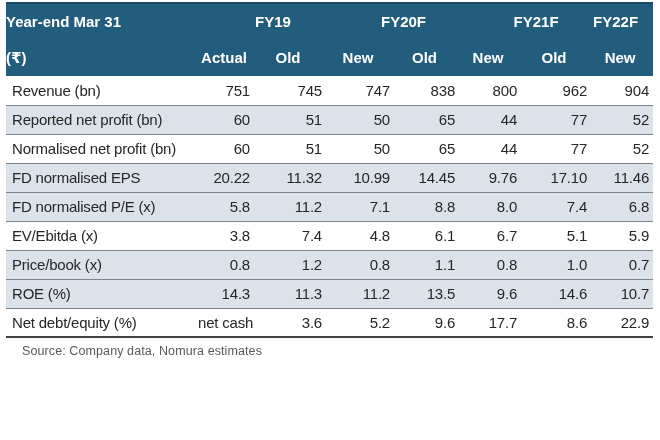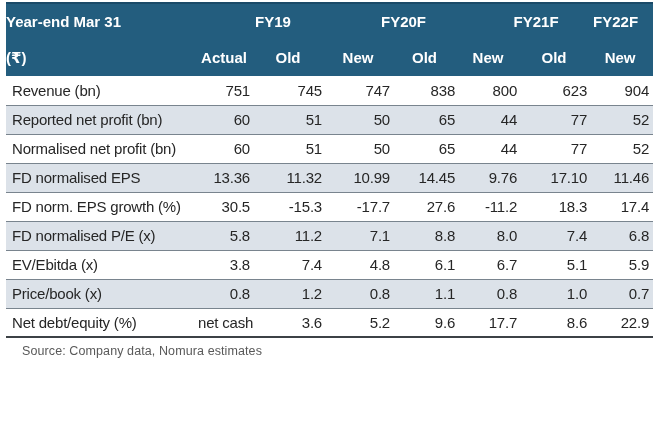--- a/index.html
+++ b/index.html
@@ -90,21 +90,21 @@
       </tr>
     </thead>
     <tbody>
         <tr>
           <td class="label">Revenue (bn)</td>
           <td>751</td>
           <td>745</td>
           <td>747</td>
           <td>838</td>
           <td>800</td>
-          <td>623</td>
+          <td>962</td>
           <td>904</td>
         </tr>
         <tr class="alt">
           <td class="label">Reported net profit (bn)</td>
           <td>60</td>
           <td>51</td>
           <td>50</td>
           <td>65</td>
           <td>44</td>
           <td>77</td>
@@ -115,37 +115,27 @@
           <td>60</td>
           <td>51</td>
           <td>50</td>
           <td>65</td>
           <td>44</td>
           <td>77</td>
           <td>52</td>
         </tr>
         <tr class="alt">
           <td class="label">FD normalised EPS</td>
-          <td>13.36</td>
+          <td>20.22</td>
           <td>11.32</td>
           <td>10.99</td>
           <td>14.45</td>
           <td>9.76</td>
           <td>17.10</td>
           <td>11.46</td>
-        </tr>
-        <tr>
-          <td class="label">FD norm. EPS growth (%)</td>
-          <td>30.5</td>
-          <td>-15.3</td>
-          <td>-17.7</td>
-          <td>27.6</td>
-          <td>-11.2</td>
-          <td>18.3</td>
-          <td>17.4</td>
         </tr>
         <tr class="alt">
           <td class="label">FD normalised P/E (x)</td>
           <td>5.8</td>
           <td>11.2</td>
           <td>7.1</td>
           <td>8.8</td>
           <td>8.0</td>
           <td>7.4</td>
           <td>6.8</td>
@@ -163,20 +153,30 @@
         <tr class="alt">
           <td class="label">Price/book (x)</td>
           <td>0.8</td>
           <td>1.2</td>
           <td>0.8</td>
           <td>1.1</td>
           <td>0.8</td>
           <td>1.0</td>
           <td>0.7</td>
         </tr>
+        <tr class="alt">
+          <td class="label">ROE (%)</td>
+          <td>14.3</td>
+          <td>11.3</td>
+          <td>11.2</td>
+          <td>13.5</td>
+          <td>9.6</td>
+          <td>14.6</td>
+          <td>10.7</td>
+        </tr>
         <tr>
           <td class="label">Net debt/equity (%)</td>
           <td>net cash</td>
           <td>3.6</td>
           <td>5.2</td>
           <td>9.6</td>
           <td>17.7</td>
           <td>8.6</td>
           <td>22.9</td>
         </tr>

